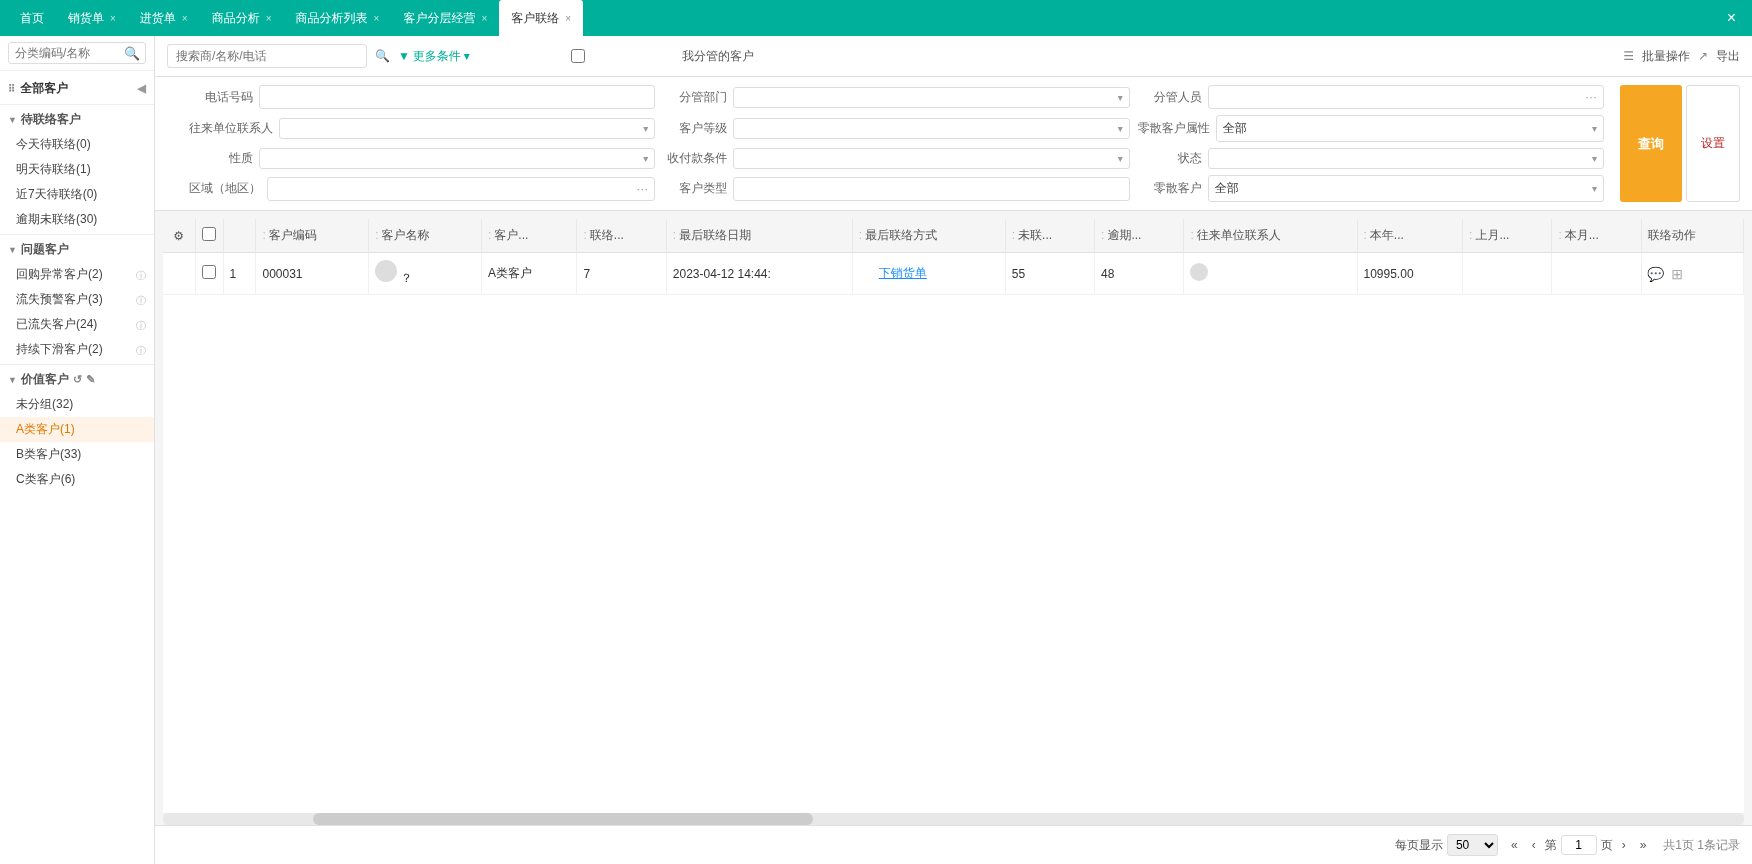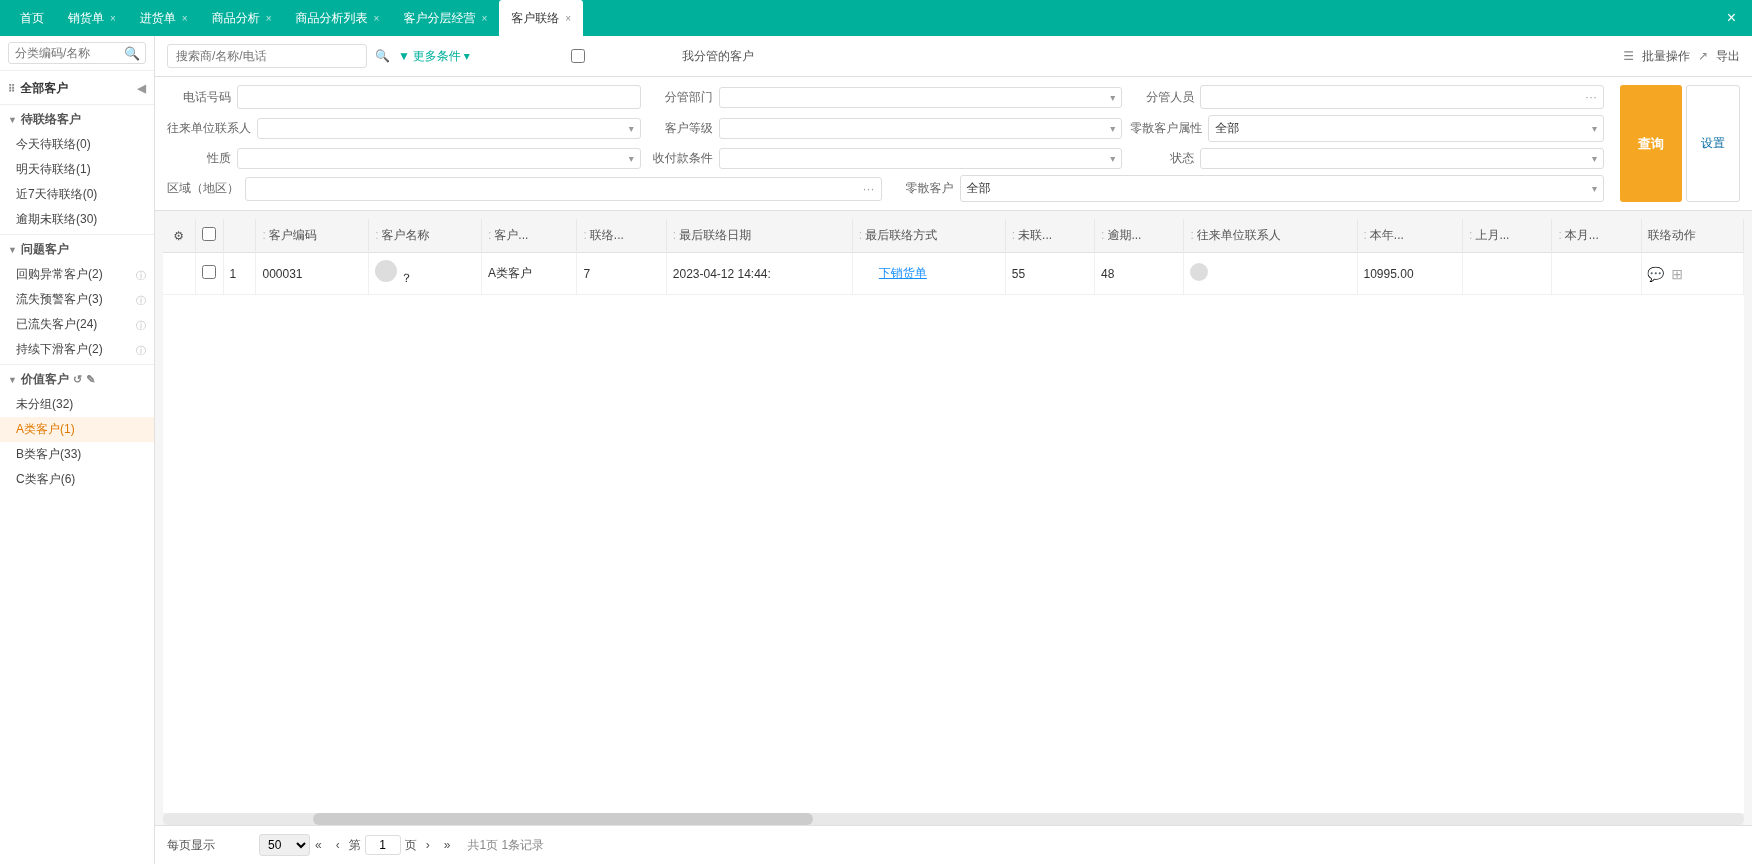--- a/index.html
+++ b/index.html
@@ -254,21 +254,21 @@
       color: white;
       border: none;
       border-radius: 3px;
       padding: 6px 18px;
       cursor: pointer;
       font-size: 13px;
       font-weight: bold;
     }
     .btn-settings {
       background: white;
-      color: #0369a1;
+      color: #b91c1c;
       border: 1px solid #ddd;
       border-radius: 3px;
       padding: 4px 14px;
       cursor: pointer;
       font-size: 12px;
     }
 
     
     .table-area {
       flex: 1;
@@ -336,28 +336,29 @@
       margin-left: 150px;
     }
 
     
     .pagination {
       display: flex;
       align-items: center;
       padding: 8px 12px;
       background: white;
       border-top: 1px solid #e0e0e0;
+      gap: 8px;
+      justify-content: flex-end;
     }
     .pagination .per-page { display: flex; align-items: center; gap: 4px; color: #555; }
     .pagination select {
       border: 1px solid #ddd;
       border-radius: 3px;
       padding: 2px 4px;
       font-size: 12px;
-      margin-left: 40px;
     }
     .pagination .page-nav { display: flex; align-items: center; gap: 4px; color: #555; }
     .pagination .page-btn { cursor: pointer; color: #555; padding: 2px 5px; }
     .pagination .page-input {
       border: 1px solid #ddd;
       border-radius: 3px;
       width: 36px;
       text-align: center;
       padding: 2px 4px;
       font-size: 12px;
@@ -510,21 +511,21 @@
       <div class="filter-actions">
         <span style="color:#888;">☰</span>
         <span>批量操作</span>
         <span style="color:#888;">↗</span>
         <span>导出</span>
       </div>
     </div>
 
     <div class="advanced-filters">
       <div style="display:flex;gap:8px;">
-        <div style="flex:1;">
+        <div style="flex:1;margin-left:22px;">
 
           <div class="filter-row">
             <div class="filter-field">
               <span class="filter-label">电话号码</span>
               <input class="filter-input" type="text" value="" style="">
             </div>
             <div class="filter-field">
               <span class="filter-label">分管部门</span>
               <div class="filter-select">
                 <span class="filter-select-text"></span>
@@ -586,20 +587,24 @@
               </div>
             </div>
           </div>
 
           <div class="filter-row">
             <div class="filter-field">
               <span class="filter-label">区域（地区）</span>
               <div class="filter-dots">
                 <span>···</span>
               </div>
+            </div>
+            <div class="filter-field">
+              <span class="filter-label">客户类型</span>
+              <input class="filter-input" type="text" value="" style="">
             </div>
             <div class="filter-field">
               <span class="filter-label">零散客户</span>
               <div class="filter-select">
                 <span class="filter-select-text">全部</span>
                 <span class="chevron">▾</span>
               </div>
             </div>
           </div>
         </div>

